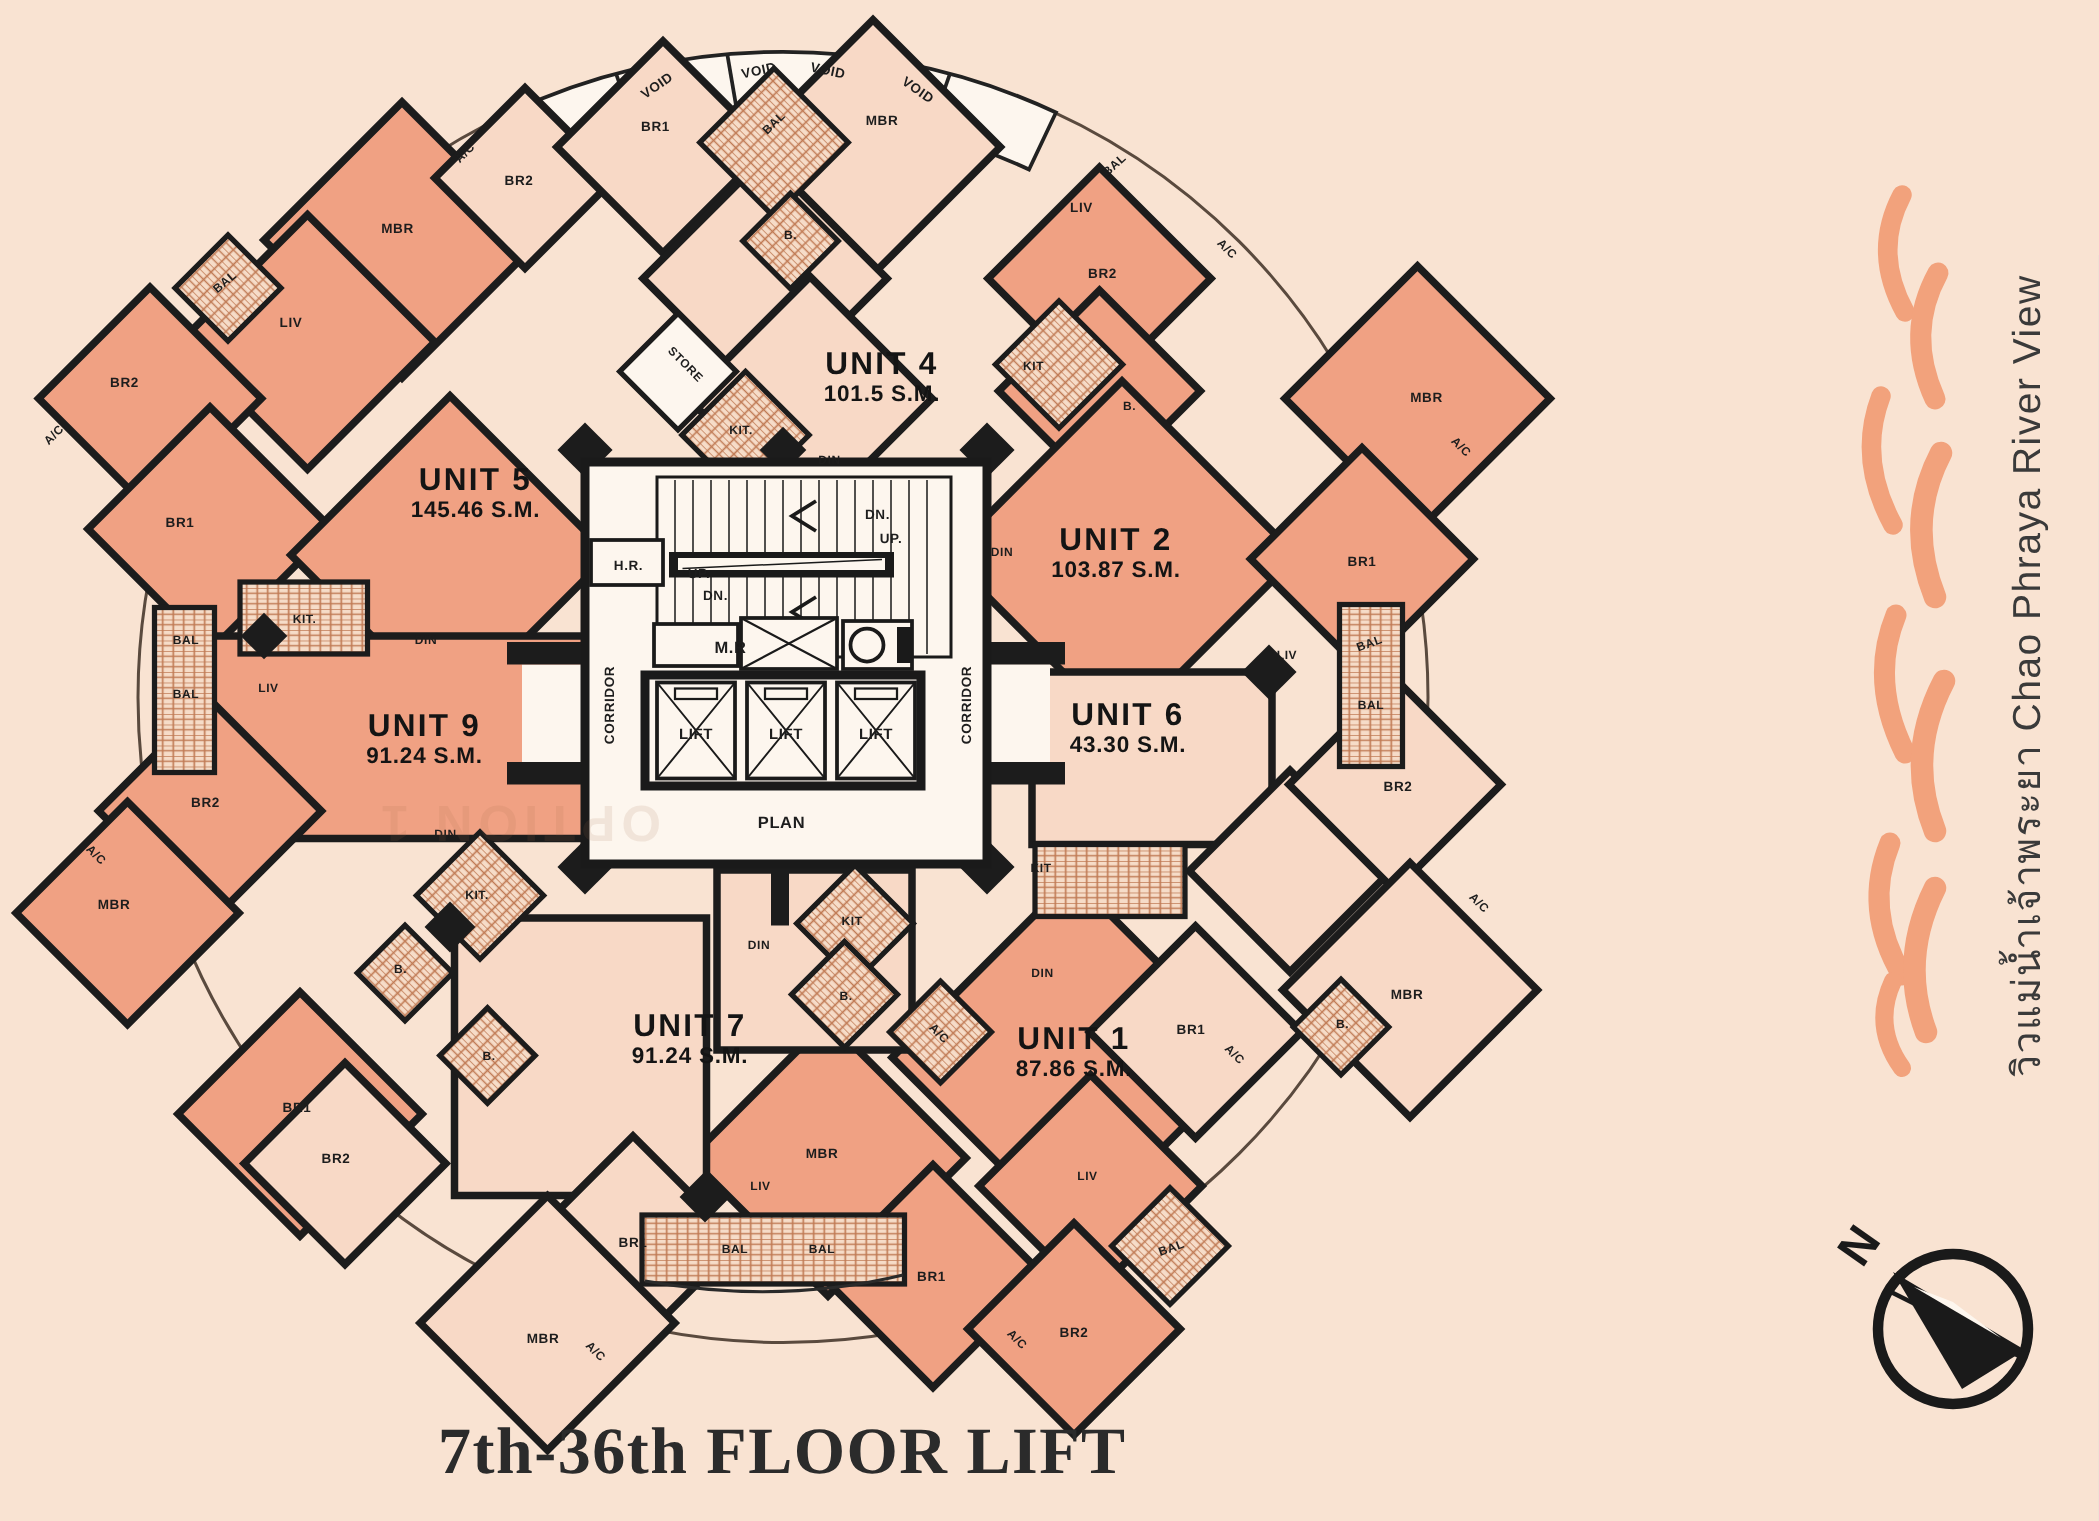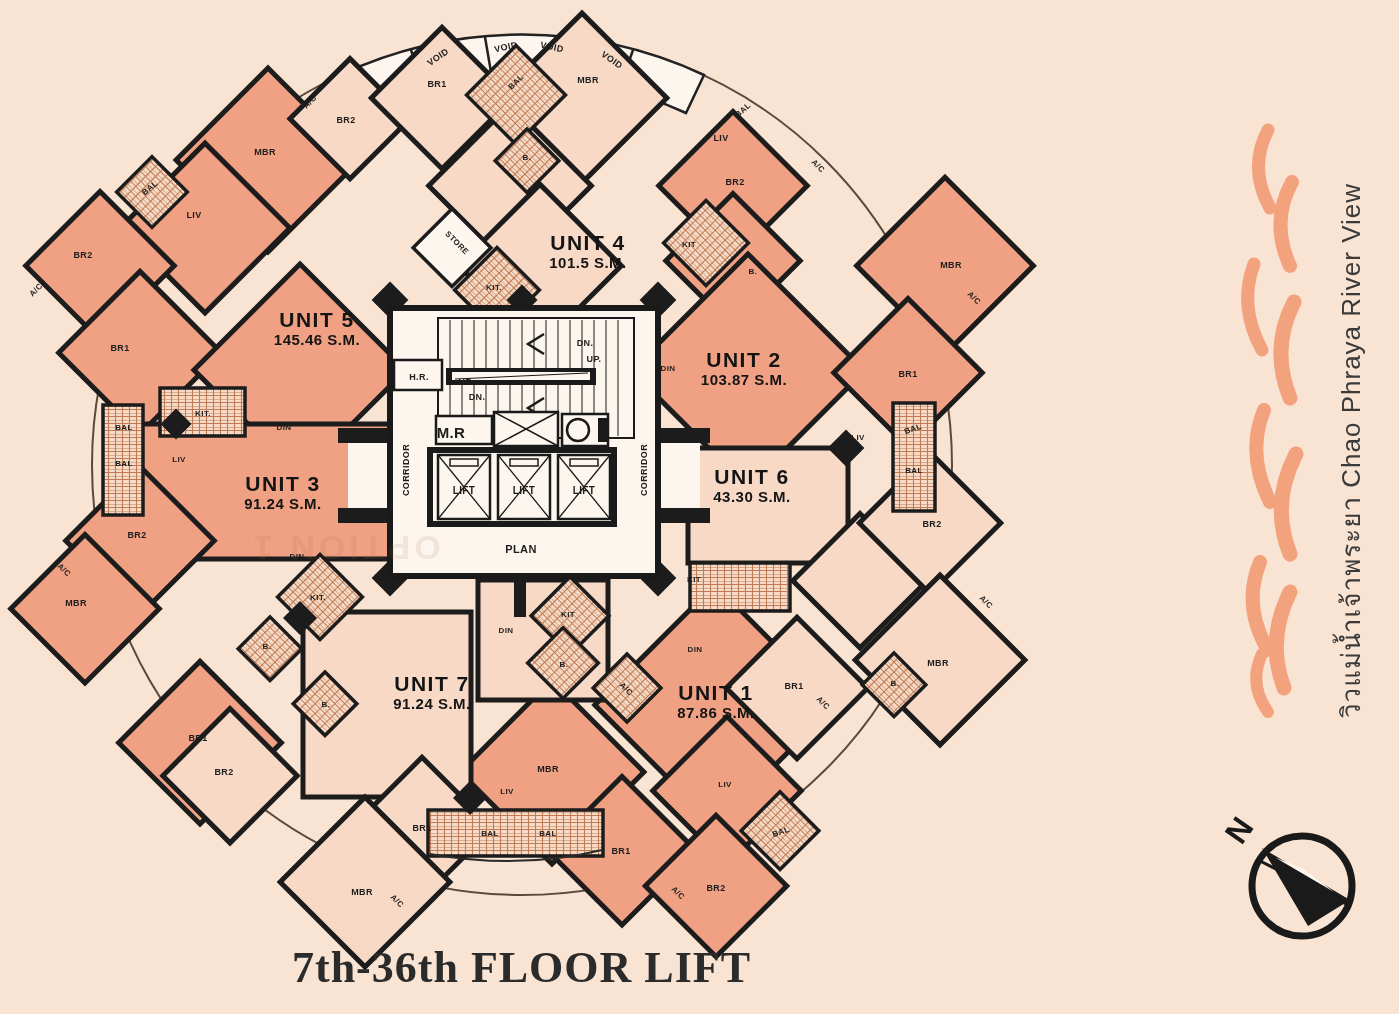--- a/index.html
+++ b/index.html
@@ -290,21 +290,21 @@
       <div class="rlabel" style="left: 224px; top: 772px; font-size: 9px; transform: translate(-50%, -50%) rotate(0deg);">BR2</div>
       <div class="rlabel" style="left: 318px; top: 597px; font-size: 8px; transform: translate(-50%, -50%) rotate(0deg);">KIT.</div>
       <div class="rlabel" style="left: 297px; top: 556px; font-size: 8px; transform: translate(-50%, -50%) rotate(0deg);">DIN</div>
       <div class="rlabel" style="left: 124px; top: 427px; font-size: 8px; transform: translate(-50%, -50%) rotate(0deg);">BAL</div>
       <div class="rlabel" style="left: 124px; top: 463px; font-size: 8px; transform: translate(-50%, -50%) rotate(0deg);">BAL</div>
       <div class="rlabel" style="left: 419px; top: 377px; font-size: 9px; transform: translate(-50%, -50%) rotate(0deg);">H.R.</div>
       <div class="rlabel" style="left: 585px; top: 343px; font-size: 9px; transform: translate(-50%, -50%) rotate(0deg);">DN.</div>
       <div class="rlabel" style="left: 594px; top: 359px; font-size: 9px; transform: translate(-50%, -50%) rotate(0deg);">UP.</div>
       <div class="rlabel" style="left: 466px; top: 382px; font-size: 9px; transform: translate(-50%, -50%) rotate(0deg);">UP.</div>
       <div class="rlabel" style="left: 477px; top: 397px; font-size: 9px; transform: translate(-50%, -50%) rotate(0deg);">DN.</div>
-      <div class="rlabel" style="left: 451px; top: 432px; font-size: 15px; transform: translate(-50%, -50%) rotate(0deg);">M.R</div>
+      <div class="rlabel" style="left: 487px; top: 432px; font-size: 11px; transform: translate(-50%, -50%) rotate(0deg);">M.R</div>
       <div class="rlabel" style="left: 464px; top: 490px; font-size: 10px; transform: translate(-50%, -50%) rotate(0deg);">LIFT</div>
       <div class="rlabel" style="left: 524px; top: 490px; font-size: 10px; transform: translate(-50%, -50%) rotate(0deg);">LIFT</div>
       <div class="rlabel" style="left: 584px; top: 490px; font-size: 10px; transform: translate(-50%, -50%) rotate(0deg);">LIFT</div>
       <div class="rlabel" style="left: 521px; top: 549px; font-size: 11px; transform: translate(-50%, -50%) rotate(0deg);">PLAN</div>
       <div class="rlabel" style="left: 406px; top: 470px; font-size: 9px; transform: translate(-50%, -50%) rotate(-90deg);">CORRIDOR</div>
       <div class="rlabel" style="left: 644px; top: 470px; font-size: 9px; transform: translate(-50%, -50%) rotate(-90deg);">CORRIDOR</div>
       <div class="unit-label" style="left: 716px; top: 702px;">
         <div class="unit-name">UNIT 1</div>
         <div class="unit-area">87.86 S.M.</div>
       </div>
@@ -318,24 +318,24 @@
       </div>
       <div class="unit-label" style="left: 588px; top: 252px;">
         <div class="unit-name">UNIT 4</div>
         <div class="unit-area">101.5 S.M.</div>
       </div>
       <div class="unit-label" style="left: 317px; top: 329px;">
         <div class="unit-name">UNIT 5</div>
         <div class="unit-area">145.46 S.M.</div>
       </div>
       <div class="unit-label" style="left: 283px; top: 493px;">
-        <div class="unit-name">UNIT 3</div>
+        <div class="unit-name">UNIT 9</div>
         <div class="unit-area">91.24 S.M.</div>
       </div>
-      <div class="unit-label" style="left: 432px; top: 693px; text-align: center;">
+      <div class="unit-label" style="left: 460px; top: 693px; text-align: center;">
         <div class="unit-name">UNIT 7</div>
         <div class="unit-area">91.24 S.M.</div>
       </div>
     </div>
 
   <div id="watermark">OPTION 1</div>
 
   <div id="page-title">7th-36th FLOOR LIFT</div>
 
   <div id="side-caption">วิวแม่น้ำเจ้าพระยา Chao Phraya River View</div>

